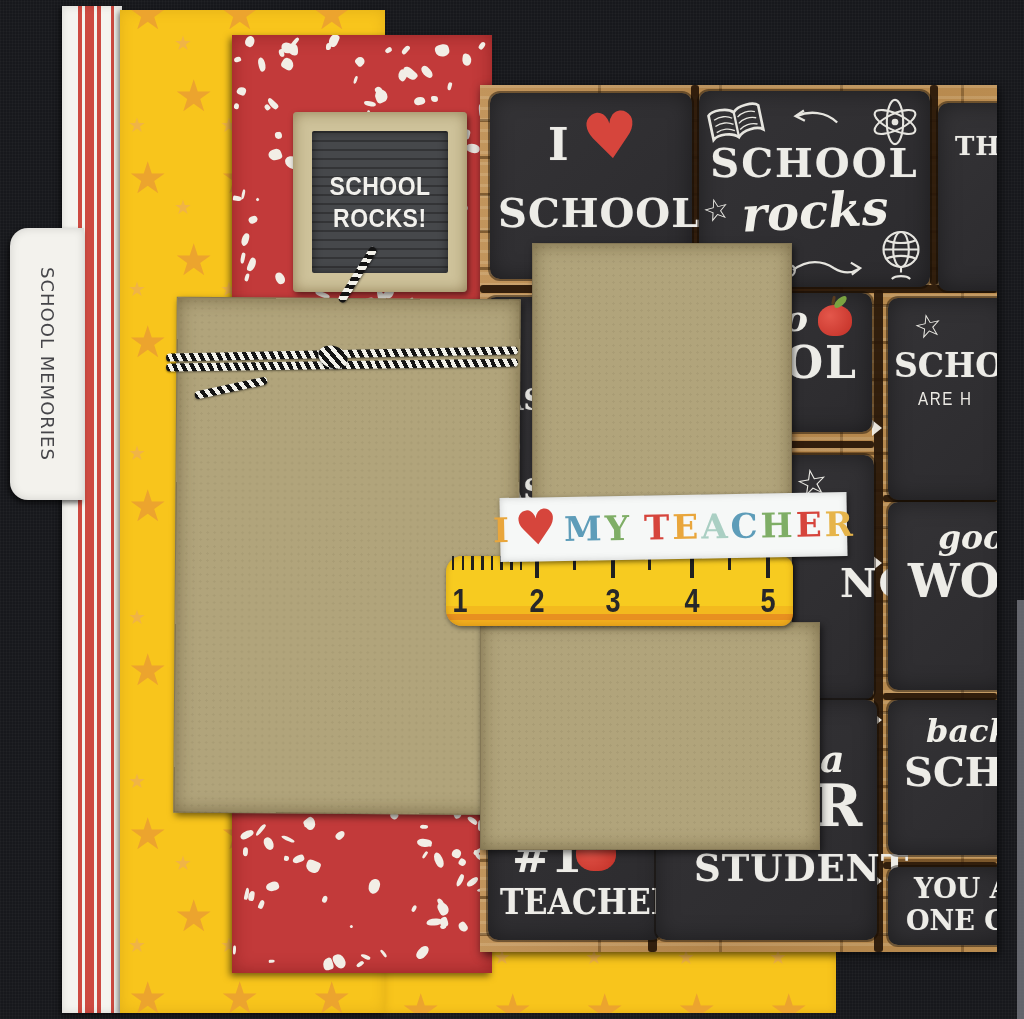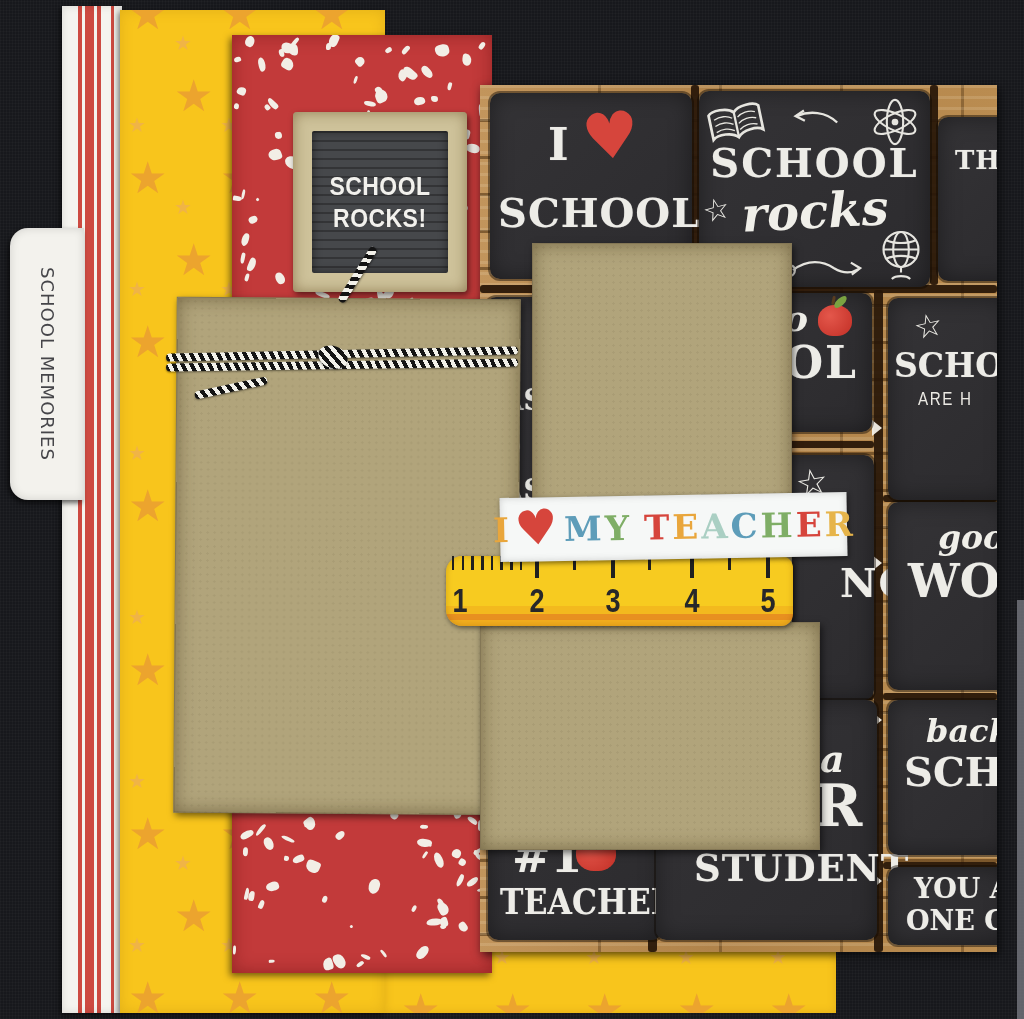--- a/index.html
+++ b/index.html
@@ -616,21 +616,21 @@
         <g stroke="#f0efe9" fill="none" stroke-width="2.3">
           <circle cx="25" cy="24" r="19"></circle>
           <ellipse cx="25" cy="24" rx="8.5" ry="19"></ellipse>
           <line x1="6" y1="24" x2="44" y2="24"></line>
           <path d="M9 14 C18 18 32 18 41 14 M9 34 C18 30 32 30 41 34"></path>
           <path d="M25 43 L25 49 M15 56 C19 52 31 52 35 56"></path>
         </g>
       </svg>
     </div>
 
-    <div class="card" style="left:458px;top:32px;width:80px;height:164px">
+    <div class="card" style="left:458px;top:18px;width:80px;height:188px">
       <span class="chalk" style="position:absolute;left:17px;top:28px;font-size:26px;letter-spacing:1px">TH</span>
     </div>
 
     <div class="card" style="left:6px;top:212px;width:200px;height:310px">
       <div style="position:absolute;left:14px;top:0;width:60px;height:100%">
           <span class="chalk" style="position: absolute; left: 0px; top: 33px; font-size: 30px;">S</span>
           <span class="chalk" style="position: absolute; left: 0px; top: 85px; font-size: 30px;">AS</span>
           <span class="chalk" style="position: absolute; left: 0px; top: 128px; font-size: 30px;">S</span>
           <span class="chalk" style="position: absolute; left: 0px; top: 175px; font-size: 30px;">AS</span>
         </div>

